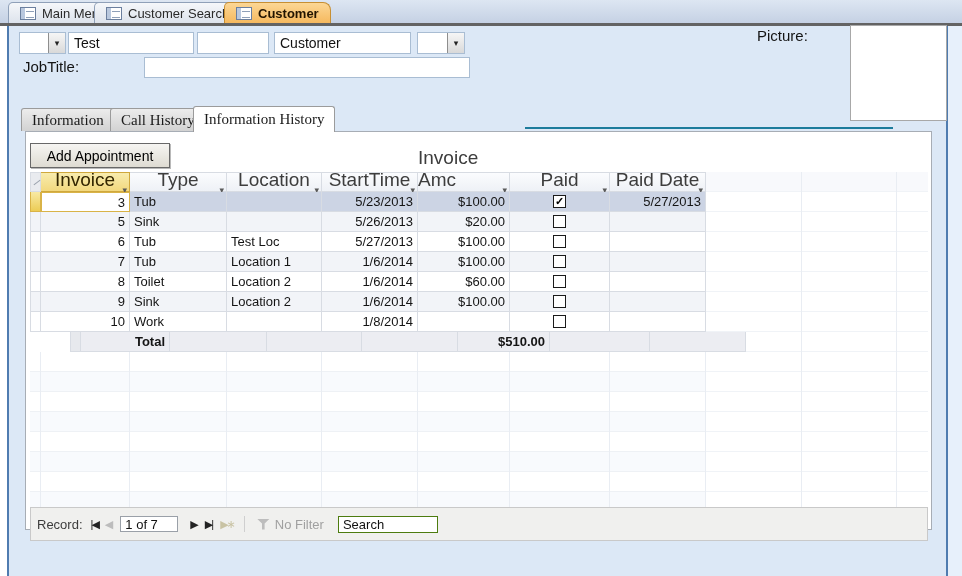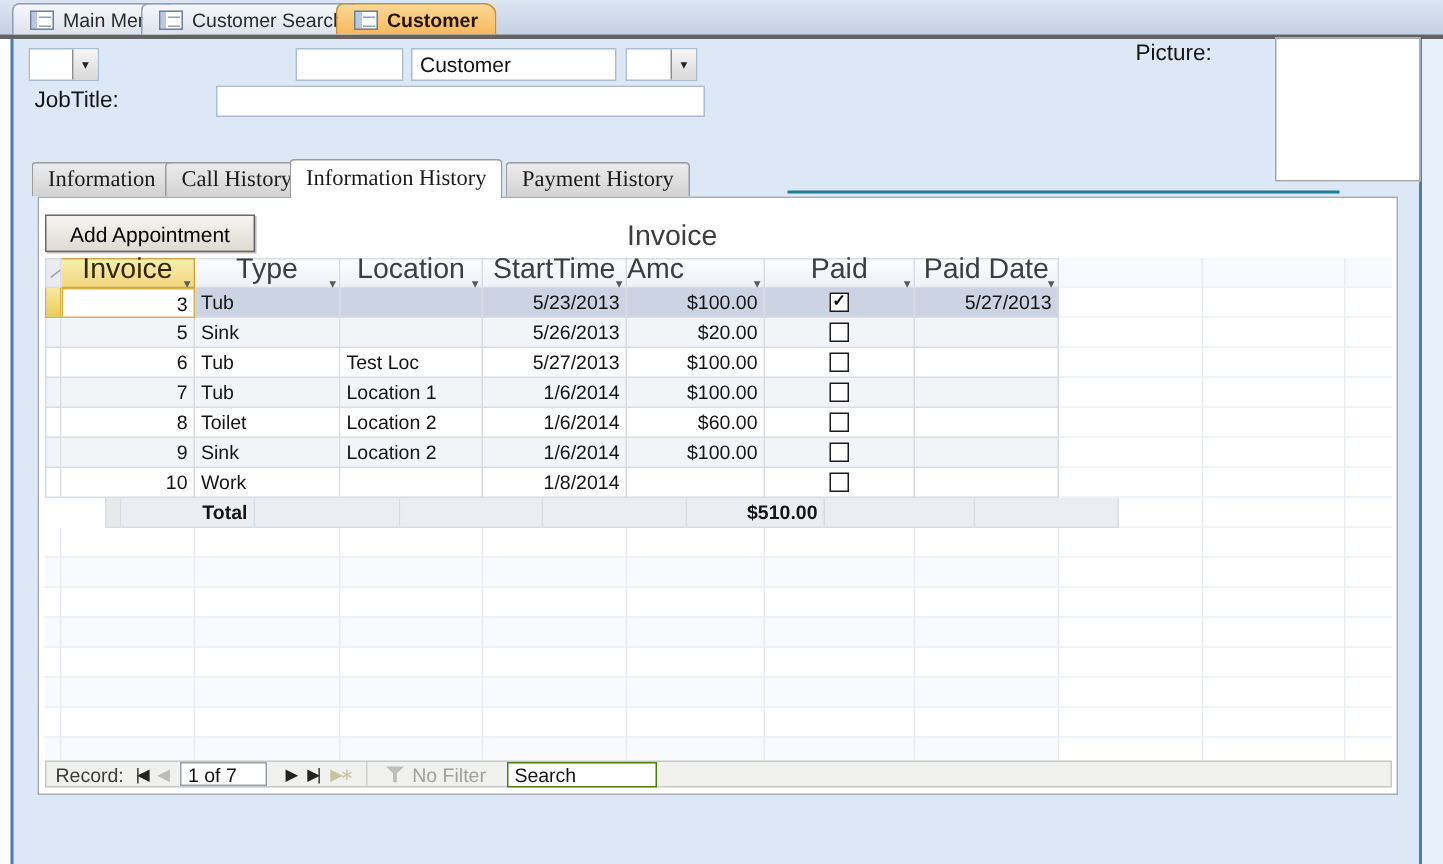--- a/index.html
+++ b/index.html
@@ -93,21 +93,21 @@
 
   
   .ds-right-blank{position:absolute;left:706px;top:172px;width:222px;height:335px;z-index:1;
        background:repeating-linear-gradient(180deg,transparent 0 19px,#f0f3f7 19px 20px);}
   .ds-right-hdr{position:absolute;left:706px;top:172px;width:222px;height:20px;background:#f8f9fc;z-index:1;}
   .ds-empty{position:absolute;left:30px;top:352px;width:676px;height:155px;z-index:1;
        background:repeating-linear-gradient(180deg,#ffffff 0 19px,#eef1f5 19px 20px,#f8fafd 20px 39px,#eef1f5 39px 40px);}
   .vline{position:absolute;top:0;bottom:0;width:1px;background:#e9edf3;}
 
   
-  .navbar{position:absolute;left:30px;top:507px;width:898px;height:18px;background:#f0f0ee;
+  .navbar{position:absolute;left:30px;top:507px;width:898px;height:34px;background:#f0f0ee;
        border:1px solid #c9c9c9;box-sizing:border-box;display:flex;align-items:center;
        font-size:13px;color:#3c3c3c;z-index:3;}
   .nav-glyph{font-size:11px;color:#222;letter-spacing:-2px;cursor:default;}
   .nav-glyph.disabled{color:#bcbcbc;}
   .nav-glyph.newrec{color:#c9c3a4;}
   .rec-box{width:58px;height:16px;background:#fff;border:1px solid #9aa0a8;box-sizing:border-box;
        display:flex;align-items:center;padding-left:4px;font-size:13px;color:#111;}
   .nav-sep{width:1px;height:16px;background:#cfcfcf;}
   .funnel{width:13px;height:11px;background:#bdbdbd;position:relative;
        clip-path:polygon(0 0,100% 0,60% 45%,60% 100%,40% 100%,40% 45%);}
@@ -145,20 +145,23 @@
 
   <div class="frame-left-white"></div>
   <div class="frame-left-blue"></div>
   <div class="frame-right-blue"></div>
   <div class="frame-right-outer"></div>
 
   <div class="fld combo" style="left:19px;top:32px;width:47px;">
     <span></span>
     <span class="ddbtn"></span>
   </div>
+  <div class="fld" style="left:68px;top:32px;width:126px;">
+    <span>Test</span>
+  </div>
   <div class="fld" style="left:197px;top:32px;width:72px;">
     <span></span>
   </div>
   <div class="fld" style="left:274px;top:32px;width:137px;">
     <span>Customer</span>
   </div>
   <div class="fld combo" style="left:417px;top:32px;width:48px;">
     <span></span>
     <span class="ddbtn"></span>
   </div>
@@ -170,23 +173,20 @@
   <div class="picture-box"></div>
 
   <div class="subtab" style="left:21px;">
     <span>Information</span>
   </div>
   <div class="subtab" style="left:110px;">
     <span>Call History</span>
   </div>
   <div class="subtab active" style="left:193px;">
     <span>Information History</span>
-  </div>
-  <div class="subtab" style="left:337px;">
-    <span>Payment History</span>
   </div>
   <div class="teal-rule"></div>
 
   <div class="panel"></div>
 
   <button class="add-btn">Add Appointment</button>
 
   <div class="ds-right-hdr"></div>
   <div class="ds-right-blank">
     <div class="vline" style="left:95px;"></div>

